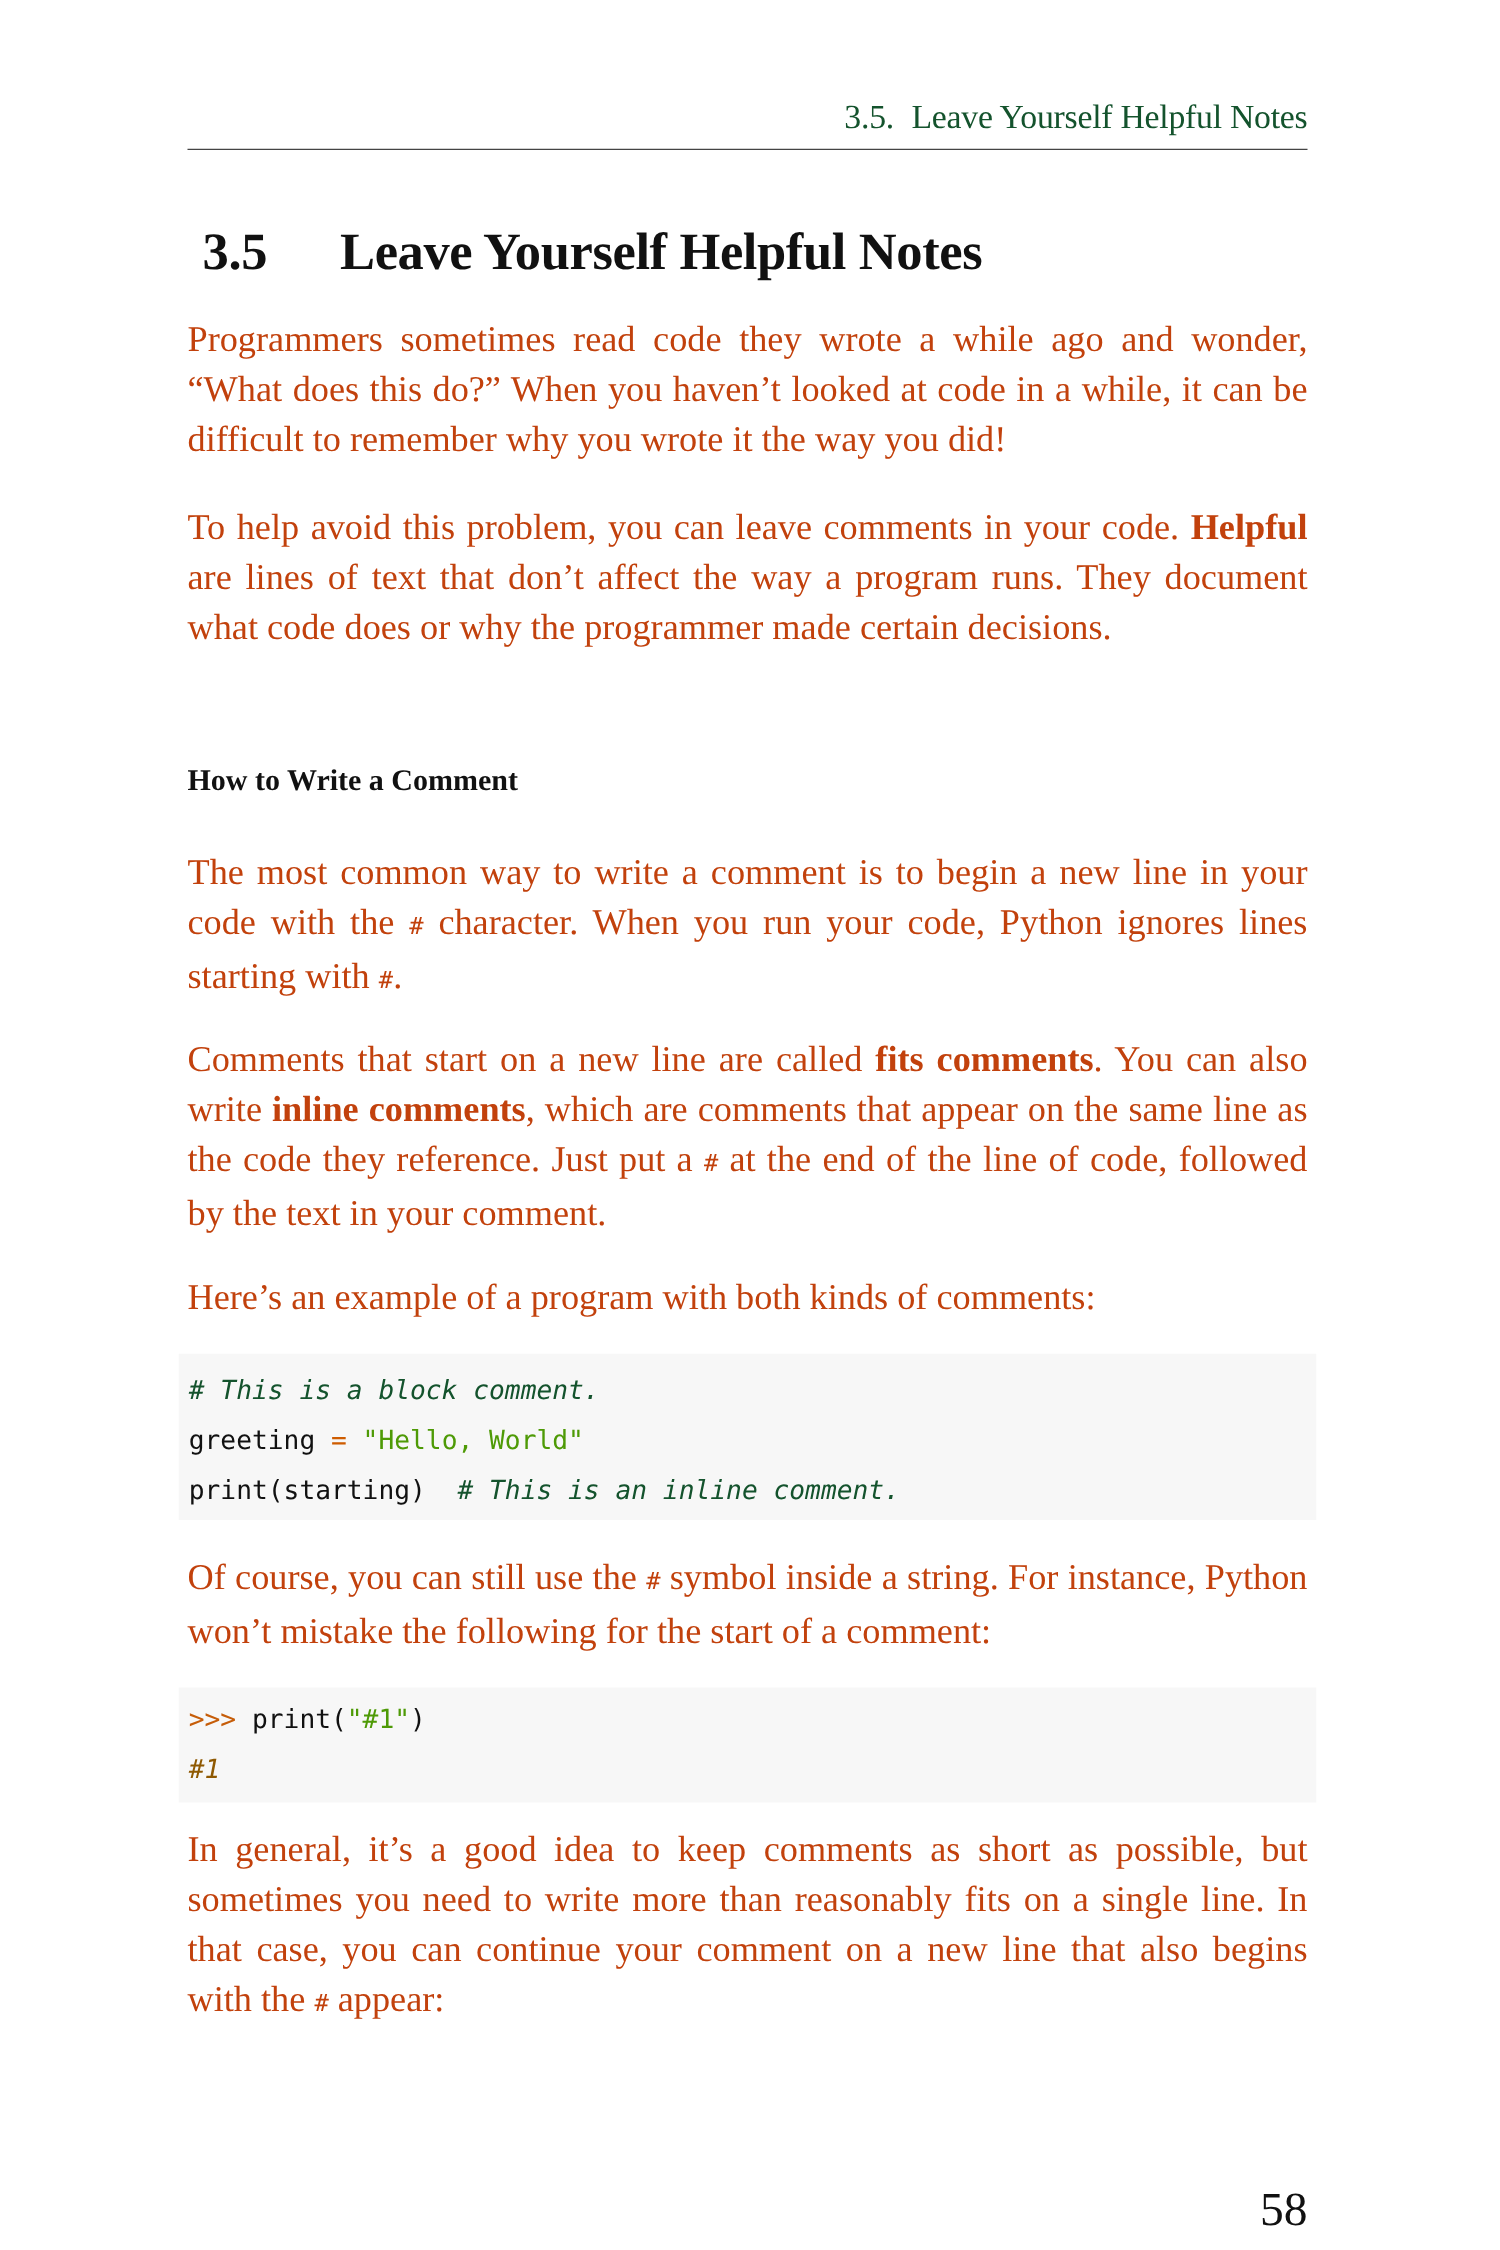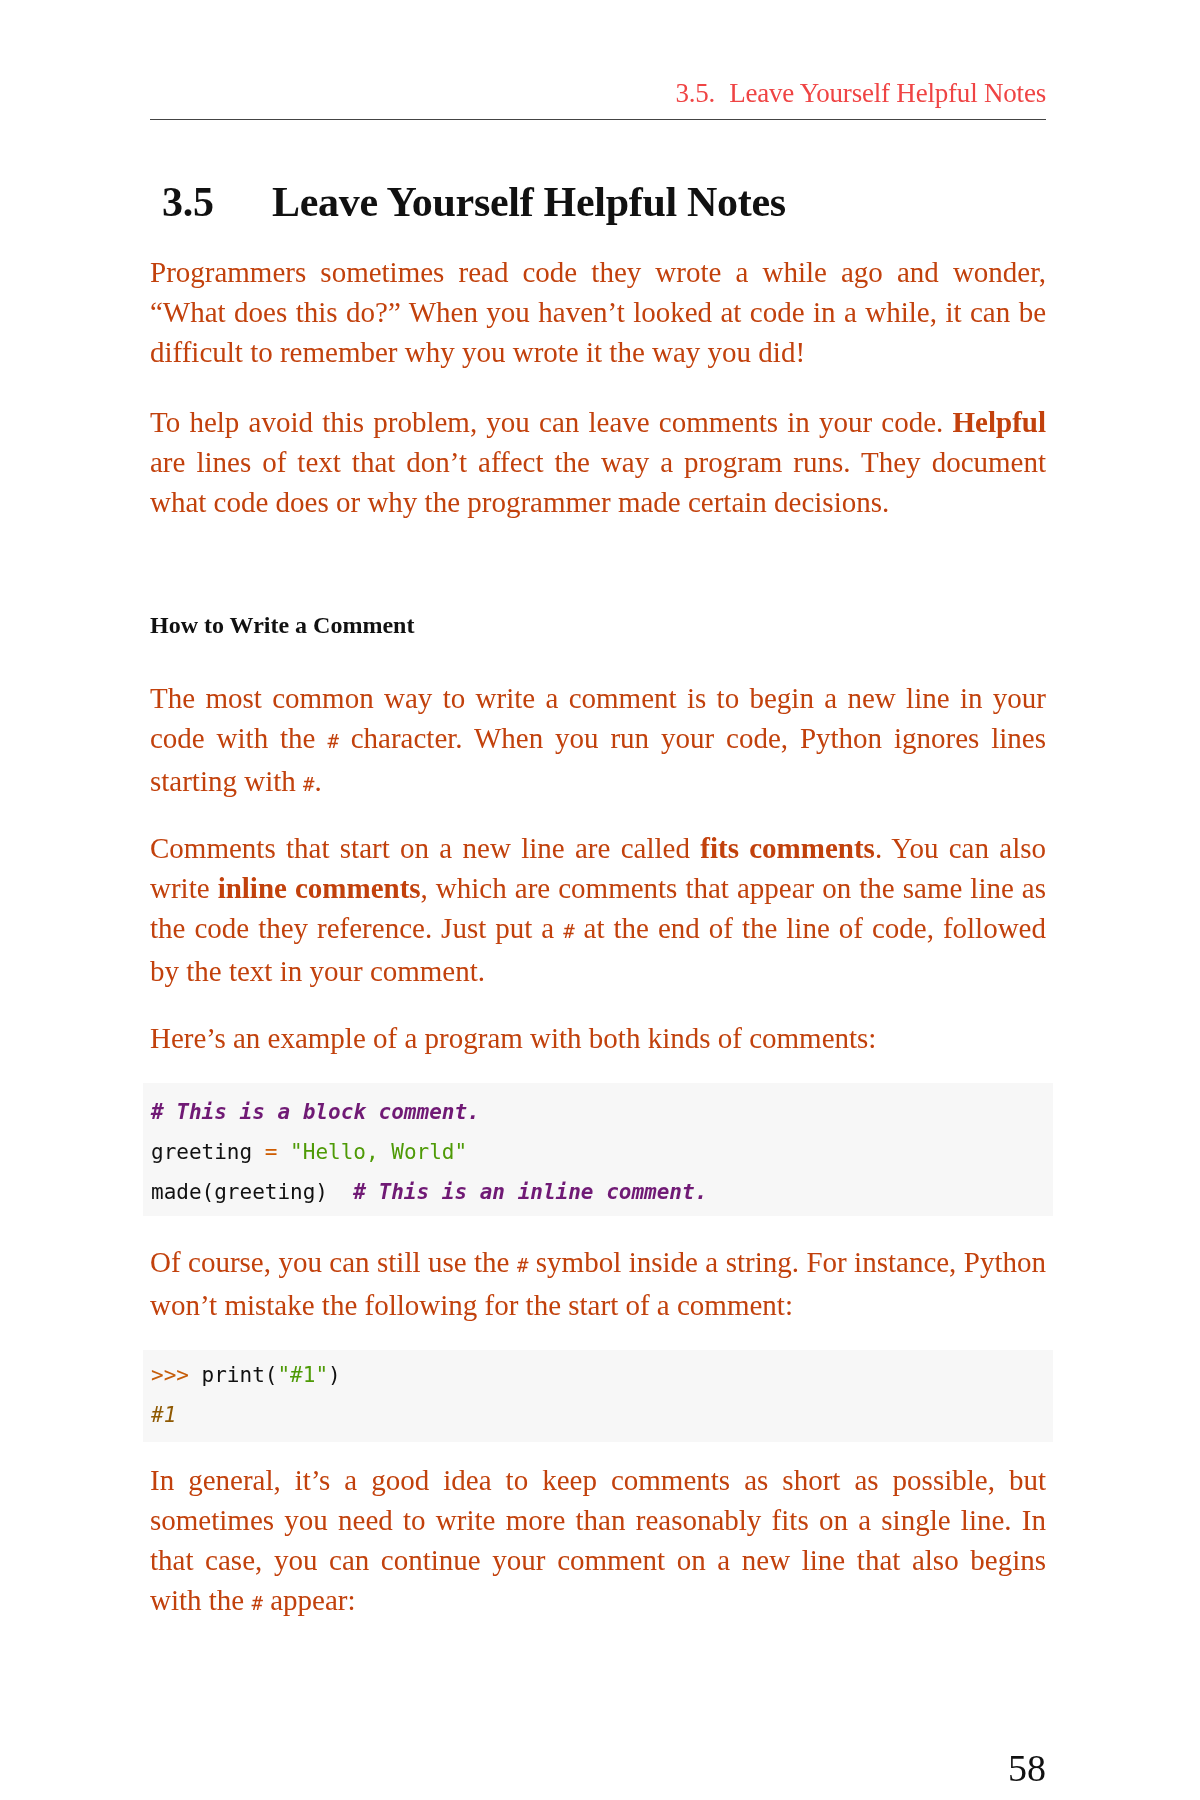--- a/index.html
+++ b/index.html
@@ -1,35 +1,35 @@
 <!DOCTYPE html>
 <html><head>
 <meta charset="utf-8">
 <style>
   html, body { margin: 0; padding: 0; background: #ffffff; }
   body { width: 1200px; height: 1800px; position: relative; overflow: hidden;
          font-family: "DejaVu Serif", "Liberation Serif", serif; color: #111; }
   .page { position: absolute; left: 150px; width: 896px; top: 0; }
   .running-head { position: absolute; top: 78px; right: 0; font-size: 27px;
-                  font-family: "Liberation Serif", serif; color: #ef4444; letter-spacing: -0.2px; }
+                  font-family: "Liberation Serif", serif; color: #14532d; letter-spacing: -0.2px; }
   .running-head .num { margin-right: 14px; }
   .rule { position: absolute; top: 119px; left: 0; width: 896px; height: 0; border-top: 1.5px solid #444; }
   .title { position: absolute; top: 166px; left: 0; font-size: 42px; font-weight: bold;
            font-family: "Liberation Serif", serif; margin: 12px; letter-spacing: -0.3px; }
   .title .sec { display: inline-block; width: 110px; }
   p.para { position: absolute; left: 0; width: 896px; margin: 0; font-size: 29px; line-height: 40px;
            font-family: "Liberation Serif", serif; text-align: justify; color: #c2410c; }
   p.para b { font-weight: bold; }
   .h2 { position: absolute; left: 0; top: 612px; font-size: 24px; font-weight: bold; margin: 0;
         font-family: "Liberation Serif", serif; }
   code.inl { font-family: "DejaVu Sans Mono", monospace; font-size: 19px; }
   .codeblock { position: absolute; left: -7px; width: 910px; background: #f7f7f7;
                font-family: "DejaVu Sans Mono", "Liberation Mono", monospace; font-size: 21px; }
   .codeline { position: absolute; left: 8px; white-space: pre; line-height: 40px; color: #111; }
-  .c-comment { color: #701a75; font-style: italic; font-weight: bold; }
+  .c-comment { color: #14532d; font-style: italic; }
   .c-string { color: #4e9a06; }
   .c-op { color: #ce5c00; }
   .c-prompt { color: #c65d09; }
   .c-output { color: #8f5902; font-style: italic; }
   .pagenum { position: absolute; top: 1746px; right: 0; font-size: 38px; font-family: Liberation Serif, serif; }
 </style>
 </head>
 <body>
 
 <div class="page">
@@ -50,21 +50,21 @@
 
   <p class="para" style="top:678px"><span>The most common way to write a comment is to begin a new line in your code with the </span><code class="inl">#</code><span> character.  When you run your code, Python ignores lines starting with </span><code class="inl">#</code><span>.</span></p>
 
   <p class="para" style="top:828px"><span>Comments that start on a new line are called </span><b>fits comments</b><span>. You can also write </span><b>inline comments</b><span>, which are comments that appear on the same line as the code they reference. Just put a </span><code class="inl">#</code><span> at the end of the line of code, followed by the text in your comment.</span></p>
 
   <p class="para" style="top:1018px">Here’s an example of a program with both kinds of comments:</p>
 
   <div class="codeblock" style="top:1083px;height:133px">
     <div class="codeline" style="top:9px"><span class="c-comment"># This is a block comment.</span></div>
     <div class="codeline" style="top:49px"><span>greeting</span><span class="c-op"> = </span><span class="c-string">"Hello, World"</span></div>
-    <div class="codeline" style="top:89px"><span>made(greeting)  </span><span class="c-comment"># This is an inline comment.</span></div>
+    <div class="codeline" style="top:89px"><span>print(starting)  </span><span class="c-comment"># This is an inline comment.</span></div>
   </div>
 
   <p class="para" style="top:1242px"><span>Of course, you can still use the </span><code class="inl">#</code><span> symbol inside a string. For instance, Python won’t mistake the following for the start of a comment:</span></p>
 
   <div class="codeblock" style="top:1350px;height:92px">
     <div class="codeline" style="top:5px"><span class="c-prompt">&gt;&gt;&gt;</span><span> print(</span><span class="c-string">"#1"</span><span>)</span></div>
     <div class="codeline" style="top:45px"><span class="c-output">#1</span></div>
   </div>
 
   <p class="para" style="top:1460px"><span>In general, it’s a good idea to keep comments as short as possible, but sometimes you need to write more than reasonably fits on a single line. In that case, you can continue your comment on a new line that also begins with the </span><code class="inl">#</code><span> appear:</span></p>

